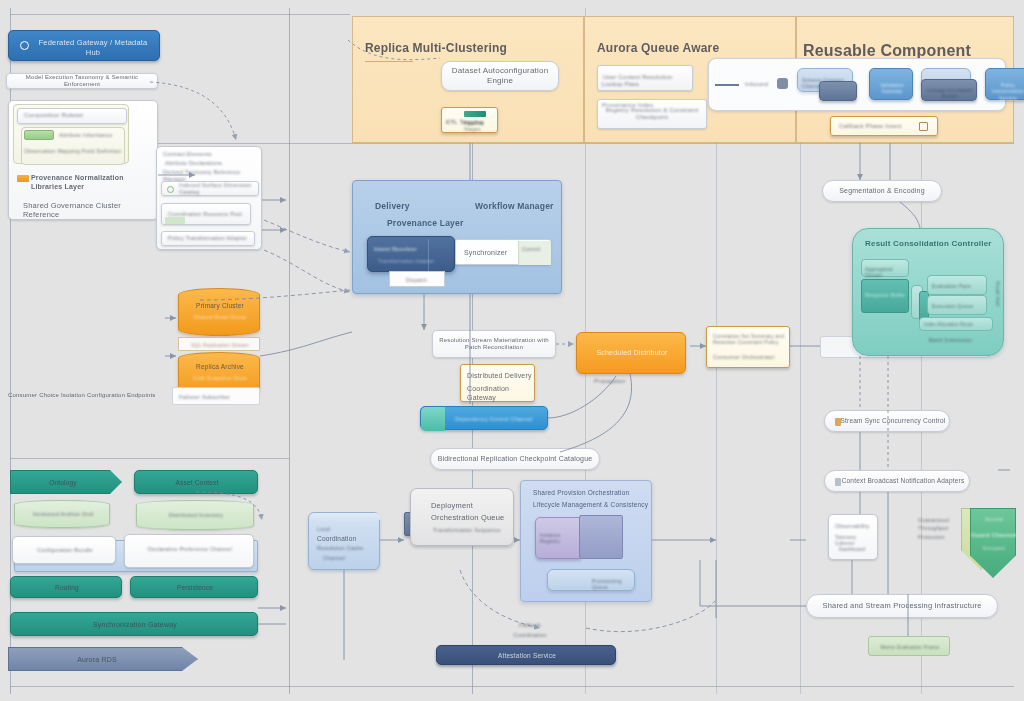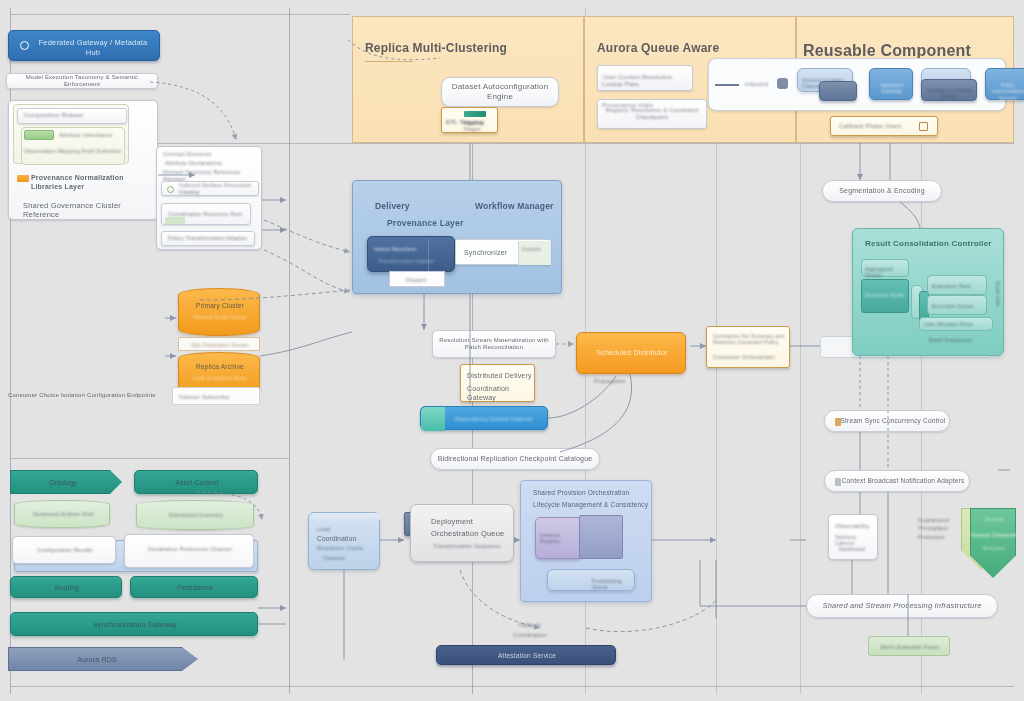--- a/index.html
+++ b/index.html
@@ -134,21 +134,21 @@
 
   
   .teal-bar{
     background:linear-gradient(180deg,#34a795 0%,#22907f 100%);
     border:1px solid #1d7e6f;border-radius:5px;
     box-shadow:0 2px 3px rgba(10,70,60,.28);
     color:#f2fbf9;
   }
   .teal-panel{
     background:linear-gradient(180deg,#a9e0d8 0%,#7fcdc2 100%);
-    border:1px solid #6bb5aa;border-radius:6px;
+    border:1px solid #6bb5aa;border-radius:16px;
     box-shadow:0 2px 4px rgba(20,80,75,.2);
   }
   .teal-inner{
     background:linear-gradient(180deg,#bfe8e1 0%,#9dd8ce 100%);
     border:1px solid #74bdb1;border-radius:4px;
   }
   .teal-deep{
     background:linear-gradient(180deg,#62bfb2 0%,#46a99b 100%);
     border:1px solid #3b968a;border-radius:3px;
   }
@@ -214,21 +214,21 @@
   <div class="abs vrule-soft" style="left:800px;top:140px;height:554px;"></div>
   <div class="abs vrule-soft" style="left:921px;top:140px;height:554px;"></div>
   <div class="abs hrule" style="left:10px;top:14px;width:340px;"></div>
   <div class="abs hrule" style="left:10px;top:143px;width:1004px;"></div>
   <div class="abs hrule" style="left:10px;top:458px;width:279px;"></div>
   <div class="abs hrule" style="left:10px;top:686px;width:1004px;"></div>
 
   <div class="abs band" style="left:352px;top:16px;width:232px;height:127px;">
     <div class="abs t blur1" style="left:12px;top:24px;font-size:12px;font-weight:600;color:#4a4a52;">Replica Multi-Clustering</div>
     <div class="abs band-underline" style="left:12px;top:44px;width:48px;"></div>
-    <div class="abs pill" style="left:88px;top:60px;width:118px;height:30px;">
+    <div class="abs pill" style="left:88px;top:44px;width:118px;height:30px;">
       <span class="t t-c blur2" style="padding:0 4px;">Dataset Autoconfiguration Engine</span>
     </div>
     <div class="abs note-amber" style="left:88px;top:90px;width:57px;height:26px;">
       <div class="abs" style="left:22px;top:3px;width:22px;height:6px;background:linear-gradient(90deg,#3fa98e,#1f8f78);border-radius:1px;"></div>
       <div class="abs t blur3" style="left:4px;top:11px;font-size:6px;font-weight:700;">ETL Tagging</div>
       <div class="abs t blur3" style="left:22px;top:12px;font-size:5px;">Pipeline Stages</div>
     </div>
   </div>
 
   <div class="abs band" style="left:584px;top:16px;width:212px;height:127px;">
@@ -410,21 +410,21 @@
   <div class="abs" style="left:820px;top:336px;width:170px;height:22px;background:#f4f6f8;border:1px solid #ccd2dc;border-radius:3px;z-index:-1;"></div>
 
   <div class="abs pill" style="left:824px;top:410px;width:126px;height:22px;border-radius:11px;">
     <span class="abs" style="left:10px;top:7px;width:6px;height:8px;background:#d8a85c;border-radius:1px;"></span>
     <span class="t t-c blur2" style="font-size:6.5px;padding-left:12px;">Stream Sync Concurrency Control</span>
   </div>
   <div class="abs pill" style="left:824px;top:470px;width:146px;height:22px;border-radius:11px;">
     <span class="abs" style="left:10px;top:7px;width:6px;height:8px;background:#b9bfc9;border-radius:1px;"></span>
     <span class="t t-c blur2" style="font-size:6.5px;padding-left:12px;">Context Broadcast Notification Adapters</span>
   </div>
-  <div class="abs pill" style="left:806px;top:594px;width:192px;height:24px;border-radius:12px;font-style:italic;">
+  <div class="abs pill" style="left:806px;top:594px;width:192px;height:24px;border-radius:12px;">
     <span class="t t-c blur2" style="font-size:7.5px;">Shared and Stream Processing Infrastructure</span>
   </div>
 
   <div class="abs card" style="left:828px;top:514px;width:50px;height:46px;">
     <span class="abs t blur3" style="left:6px;top:8px;font-size:5.5px;">Observability</span>
     <span class="abs t blur3" style="left:6px;top:20px;font-size:4.5px;">Telemetry Collector</span>
     <span class="abs t blur3" style="left:10px;top:31px;font-size:5px;">Dashboard</span>
   </div>
 
   <div class="abs shield-back" style="left:961px;top:508px;width:40px;height:62px;"></div>
@@ -441,21 +441,21 @@
 
   <div class="abs blue-soft" style="left:308px;top:512px;width:72px;height:58px;border-radius:6px 6px 6px 6px;">
     <span class="abs" style="left:0;top:0;width:72px;height:10px;background:linear-gradient(180deg,#e2ebf7,#cfdef1);border-radius:6px 6px 40% 40%;"></span>
     <span class="abs t blur3" style="left:8px;top:13px;font-size:5px;">Local</span>
     <span class="abs t blur2" style="left:8px;top:22px;font-size:6.5px;">Coordination</span>
     <span class="abs t blur3" style="left:8px;top:32px;font-size:5.5px;">Resolution Cache</span>
     <span class="abs t blur3" style="left:14px;top:42px;font-size:5.5px;">Channel</span>
   </div>
 
   <div class="abs blue-slate" style="left:404px;top:512px;width:12px;height:24px;border-radius:2px;"></div>
-  <div class="abs gray-box" style="left:410px;top:504px;width:104px;height:58px;">
+  <div class="abs gray-box" style="left:410px;top:488px;width:104px;height:58px;">
     <span class="abs t blur2" style="left:20px;top:12px;font-size:7.5px;">Deployment</span>
     <span class="abs t blur2" style="left:20px;top:24px;font-size:7.5px;">Orchestration Queue</span>
     <span class="abs t blur3" style="left:22px;top:38px;font-size:5.5px;">Transformation Sequence</span>
   </div>
 
   <div class="abs purple-panel" style="left:520px;top:480px;width:132px;height:122px;">
     <span class="abs t blur2" style="left:12px;top:8px;font-size:6.5px;color:#2f3f5e;">Shared Provision Orchestration</span>
     <span class="abs t blur2" style="left:12px;top:20px;font-size:6.5px;color:#2f3f5e;">Lifecycle Management &amp; Consistency</span>
     <div class="abs purple-box" style="left:14px;top:36px;width:46px;height:42px;border-radius:5px 2px 2px 5px;">
       <span class="abs t blur3" style="left:4px;top:14px;font-size:5px;">Instance Registry</span>

